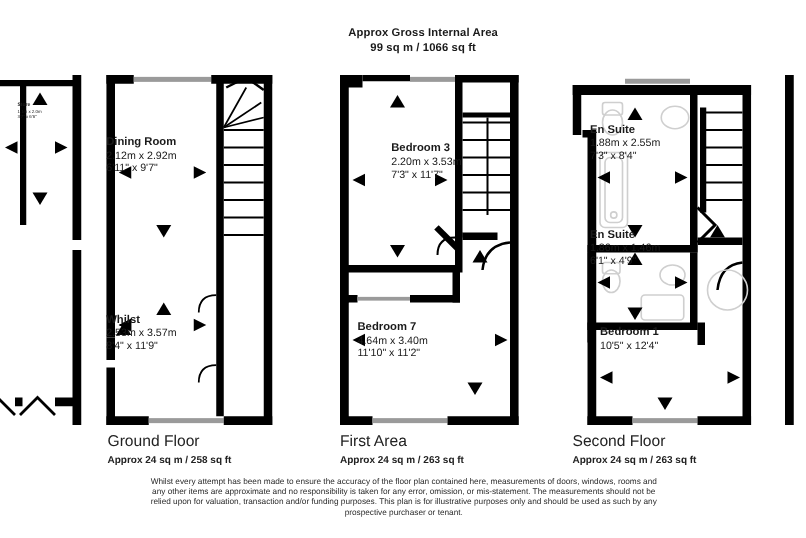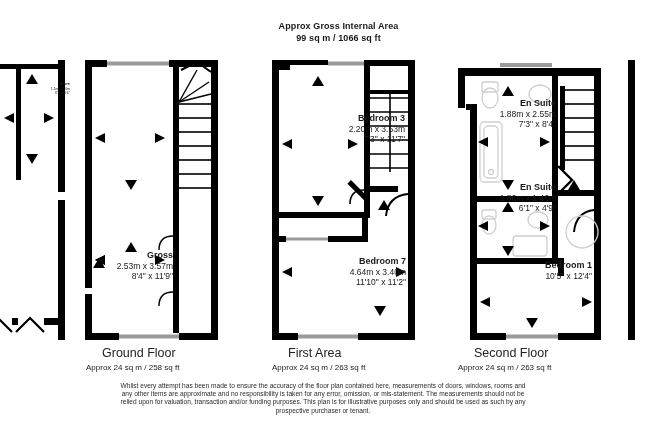--- a/index.html
+++ b/index.html
@@ -41,21 +41,21 @@
   #panel-ground  { left: 85px;   width: 133px; height: 280px; }
   #panel-first   { left: 272px;  width: 143px; height: 280px; }
   #panel-second  { left: 458px;  width: 143px; height: 280px; }
   #panel-right   { left: 628px;  width: 116px; height: 280px; }
 
   .panel svg { display: block; }
 
   
   .room {
     position: absolute;
-    text-align: right;
+    text-align: left;
     line-height: 10.5px;
     pointer-events: none;
   }
   .room .rname {
     display: block;
     font-size: 9px;
     font-weight: bold;
     white-space: nowrap;
   }
   .room .rdim {
@@ -71,26 +71,25 @@
   .floor-caption {
     position: absolute;
     text-align: left;
   }
   .floor-caption .fname {
     display: block;
     font-size: 12.5px;
     color: #222;
     white-space: nowrap;
     line-height: 15px;
-    margin-left: 16px;
   }
   .floor-caption .farea {
     display: block;
     font-size: 8px;
-    font-weight: normal;
+    font-weight: bold;
     color: #222;
     white-space: nowrap;
     line-height: 12px;
     margin-top: 1px;
   }
   #cap-ground  { left: 86px;  top: 346px; }
   #cap-first   { left: 272px; top: 346px; }
   #cap-second  { left: 458px; top: 346px; }
 
   
@@ -211,22 +210,27 @@
       <polygon points="46,130 52,120 40,120" fill="#000"></polygon>
       <polygon points="46,182 52,192 40,192" fill="#000"></polygon>
       <polygon points="14,198 20,208 8,208" fill="#000"></polygon>
       <polygon points="10,200 20,195 20,205" fill="#000"></polygon>
       <polygon points="10,78 20,73 20,83" fill="#000"></polygon>
       <polygon points="80,78 70,73 70,83" fill="#000"></polygon>
       <polygon points="10,200 20,195 20,205" fill="#000"></polygon>
       <polygon points="80,200 70,195 70,205" fill="#000"></polygon>
     </g>
   </svg>
+  <div class="room" style="left: 0px; top: 48px; width: 88px;">
+    <span class="rname">Dining Room</span>
+    <span class="rdim">2.12m x 2.92m</span>
+    <span class="rdim">6'11" x 9'7"</span>
+  </div>
   <div class="room" style="left: 0px; top: 190px; width: 88px;">
-    <span class="rname">Gross</span>
+    <span class="rname">Whilst</span>
     <span class="rdim">2.53m x 3.57m</span>
     <span class="rdim">8'4" x 11'9"</span>
   </div>
 </div>
 
 <div class="panel" id="panel-first">
   <svg width="143" height="280" viewBox="0 0 143 280" xmlns="http://www.w3.org/2000/svg">
     <g>
 
       <rect x="0" y="0" width="18" height="10" fill="#000"></rect>

